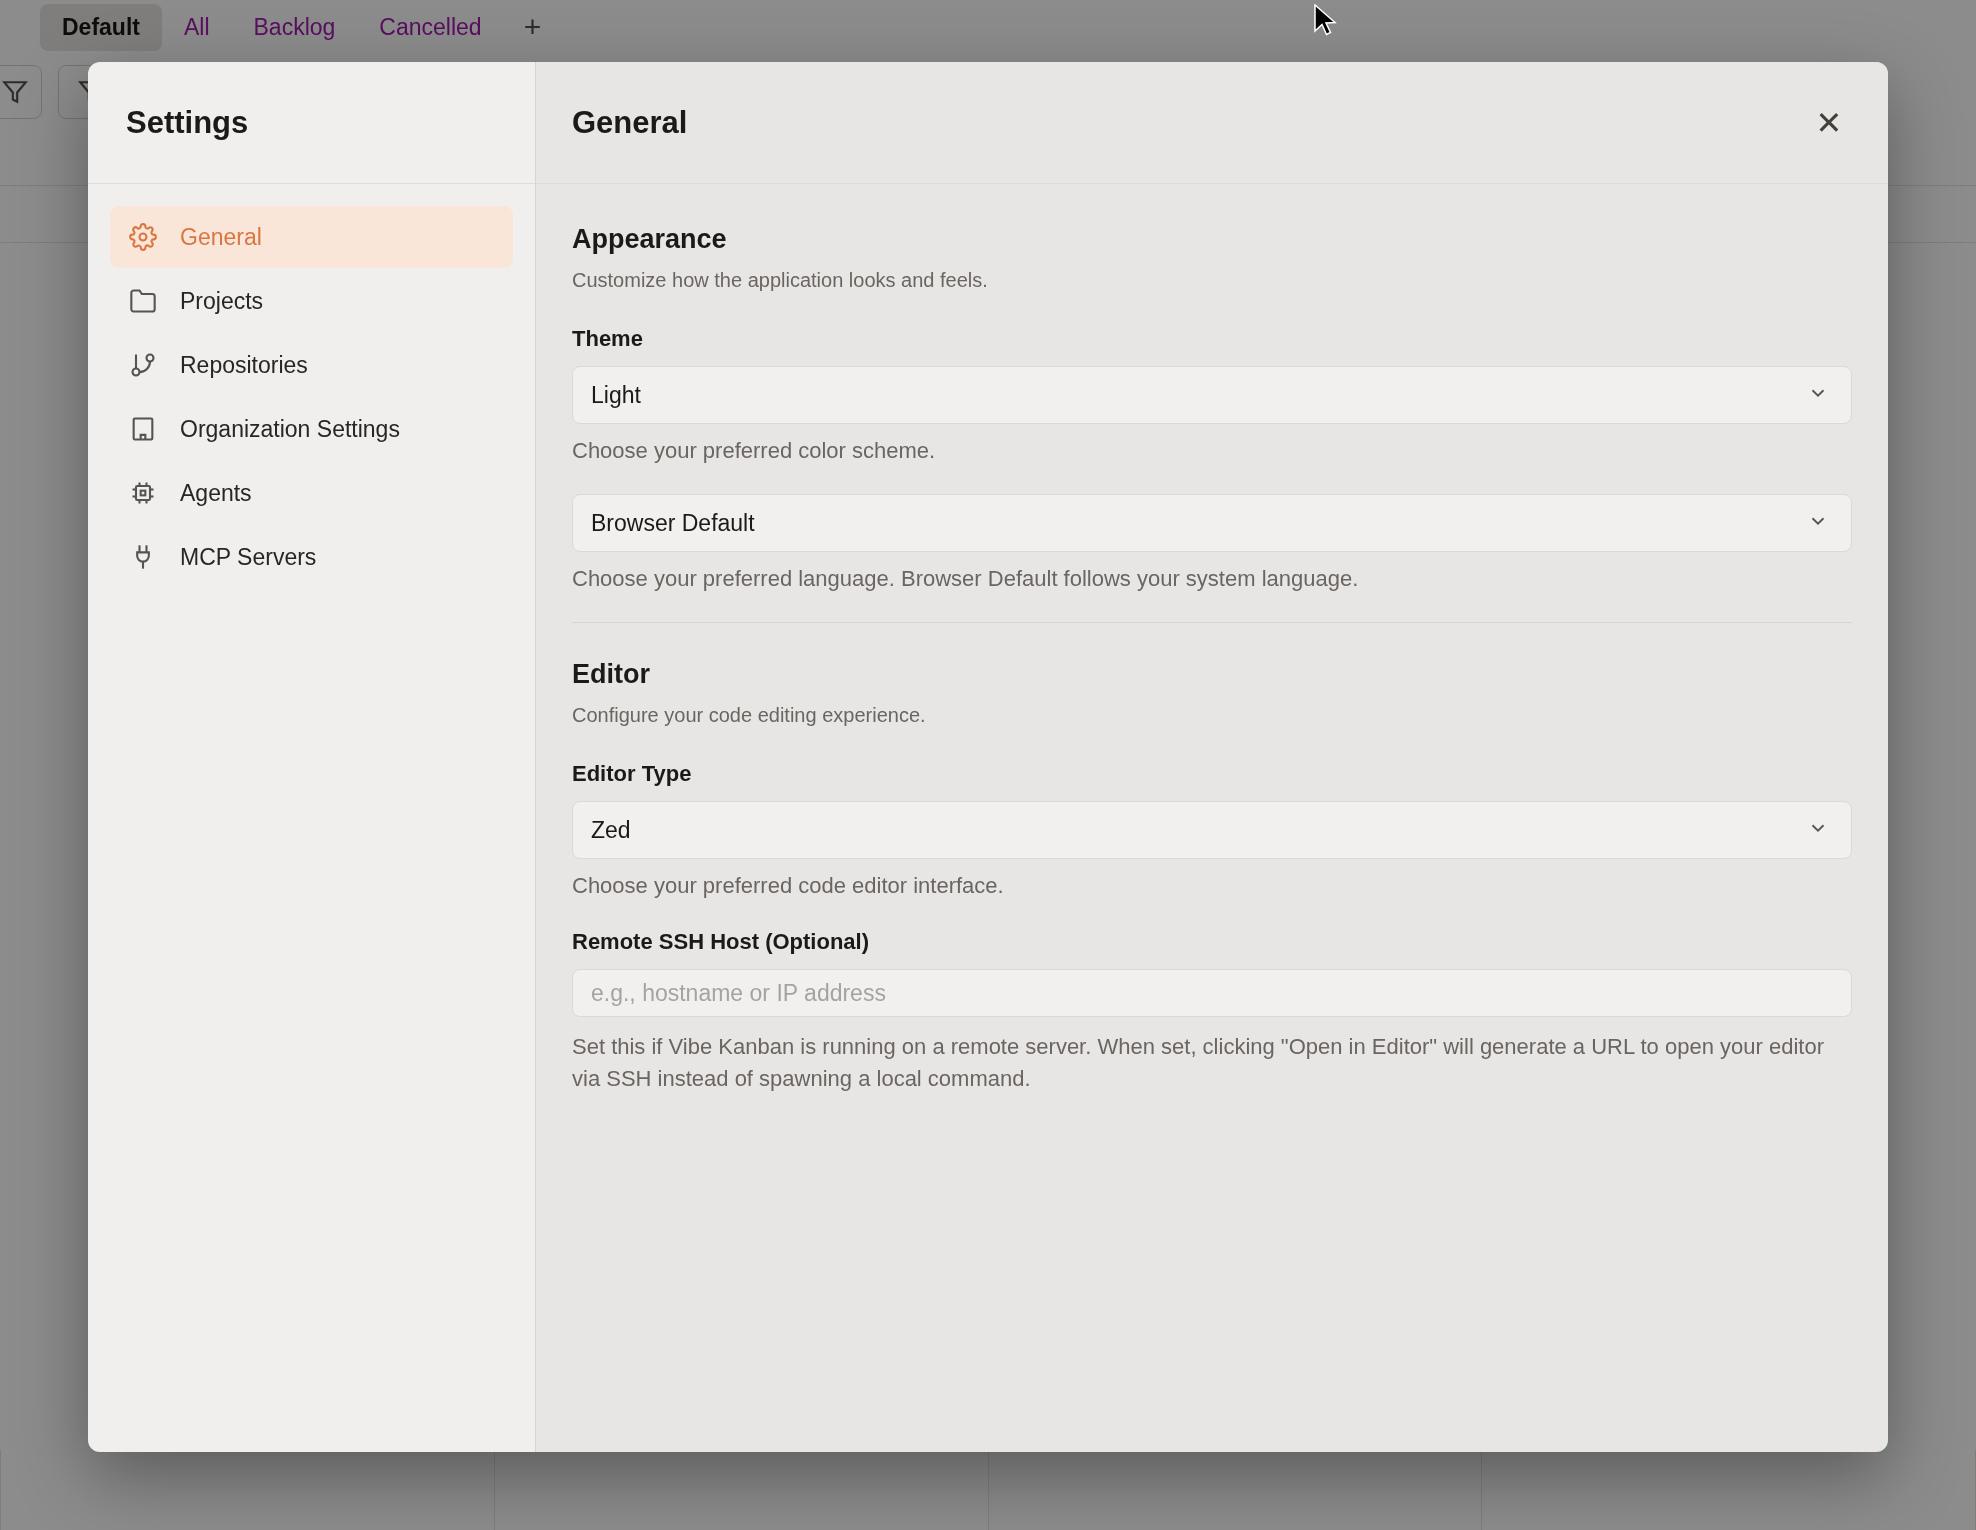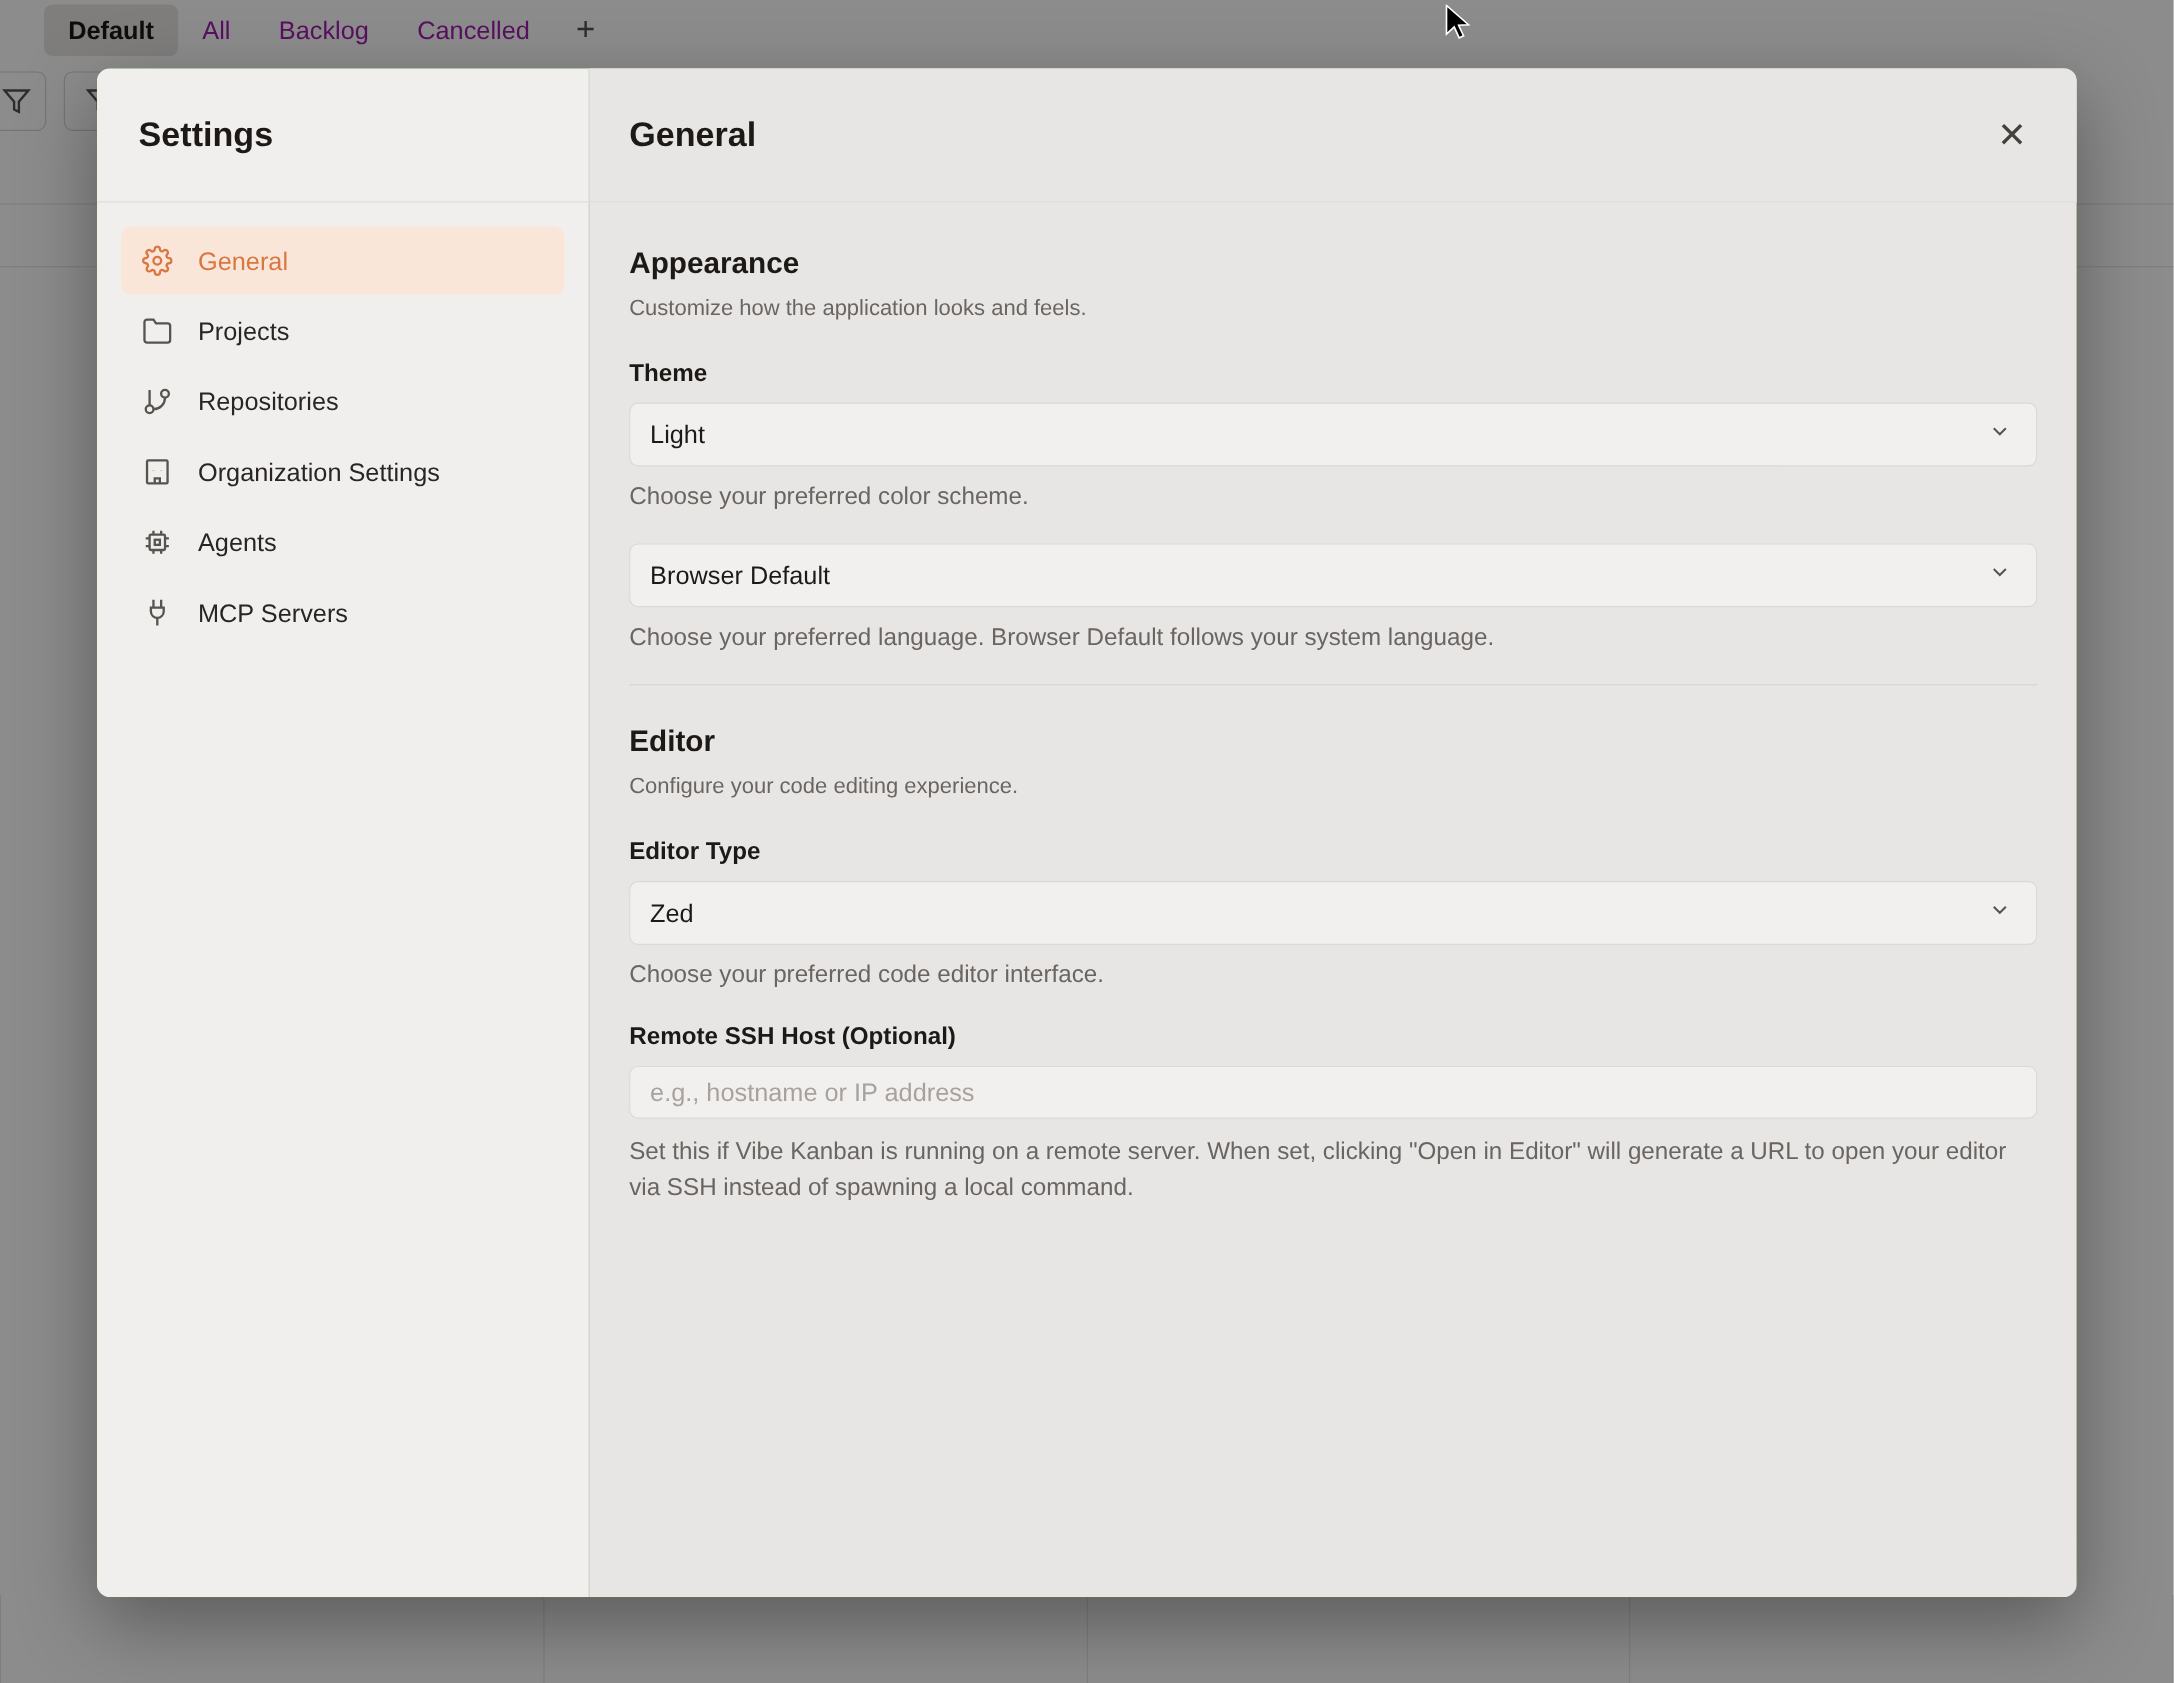--- a/index.html
+++ b/index.html
@@ -102,21 +102,21 @@
     background: rgba(0,0,0,0.45);
   }
 
   
   #dialog {
     position: absolute;
     left: 88px;
     top: 62px;
     width: 1800px;
     height: 1390px;
-    background: #4d7c0f;
+    background: #22c55e;
     border-radius: 12px;
     box-shadow: 0 24px 70px rgba(0,0,0,0.35);
     display: flex;
     overflow: hidden;
   }
 
   .dlg-sidebar {
     width: 448px;
     background: #f1efed;
     border-right: 1px solid #d6d3d1;

